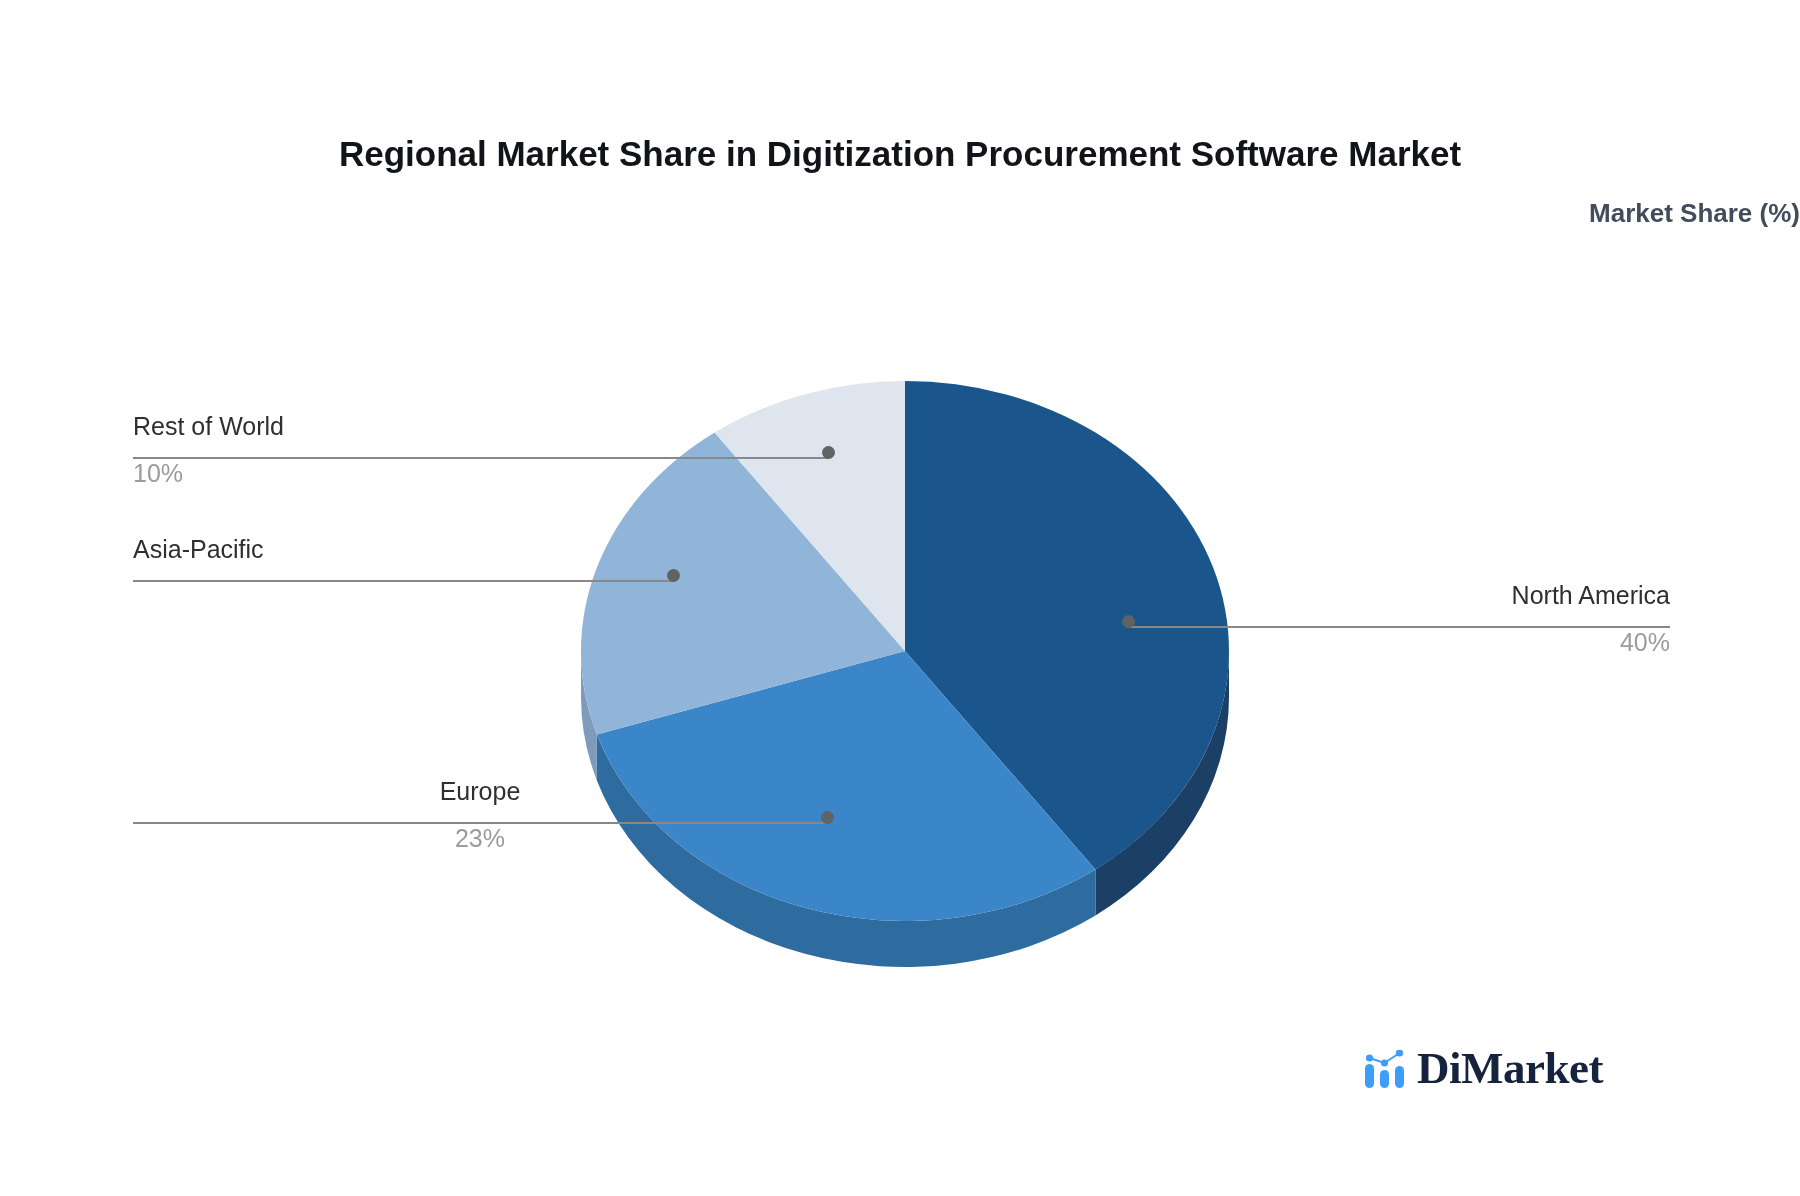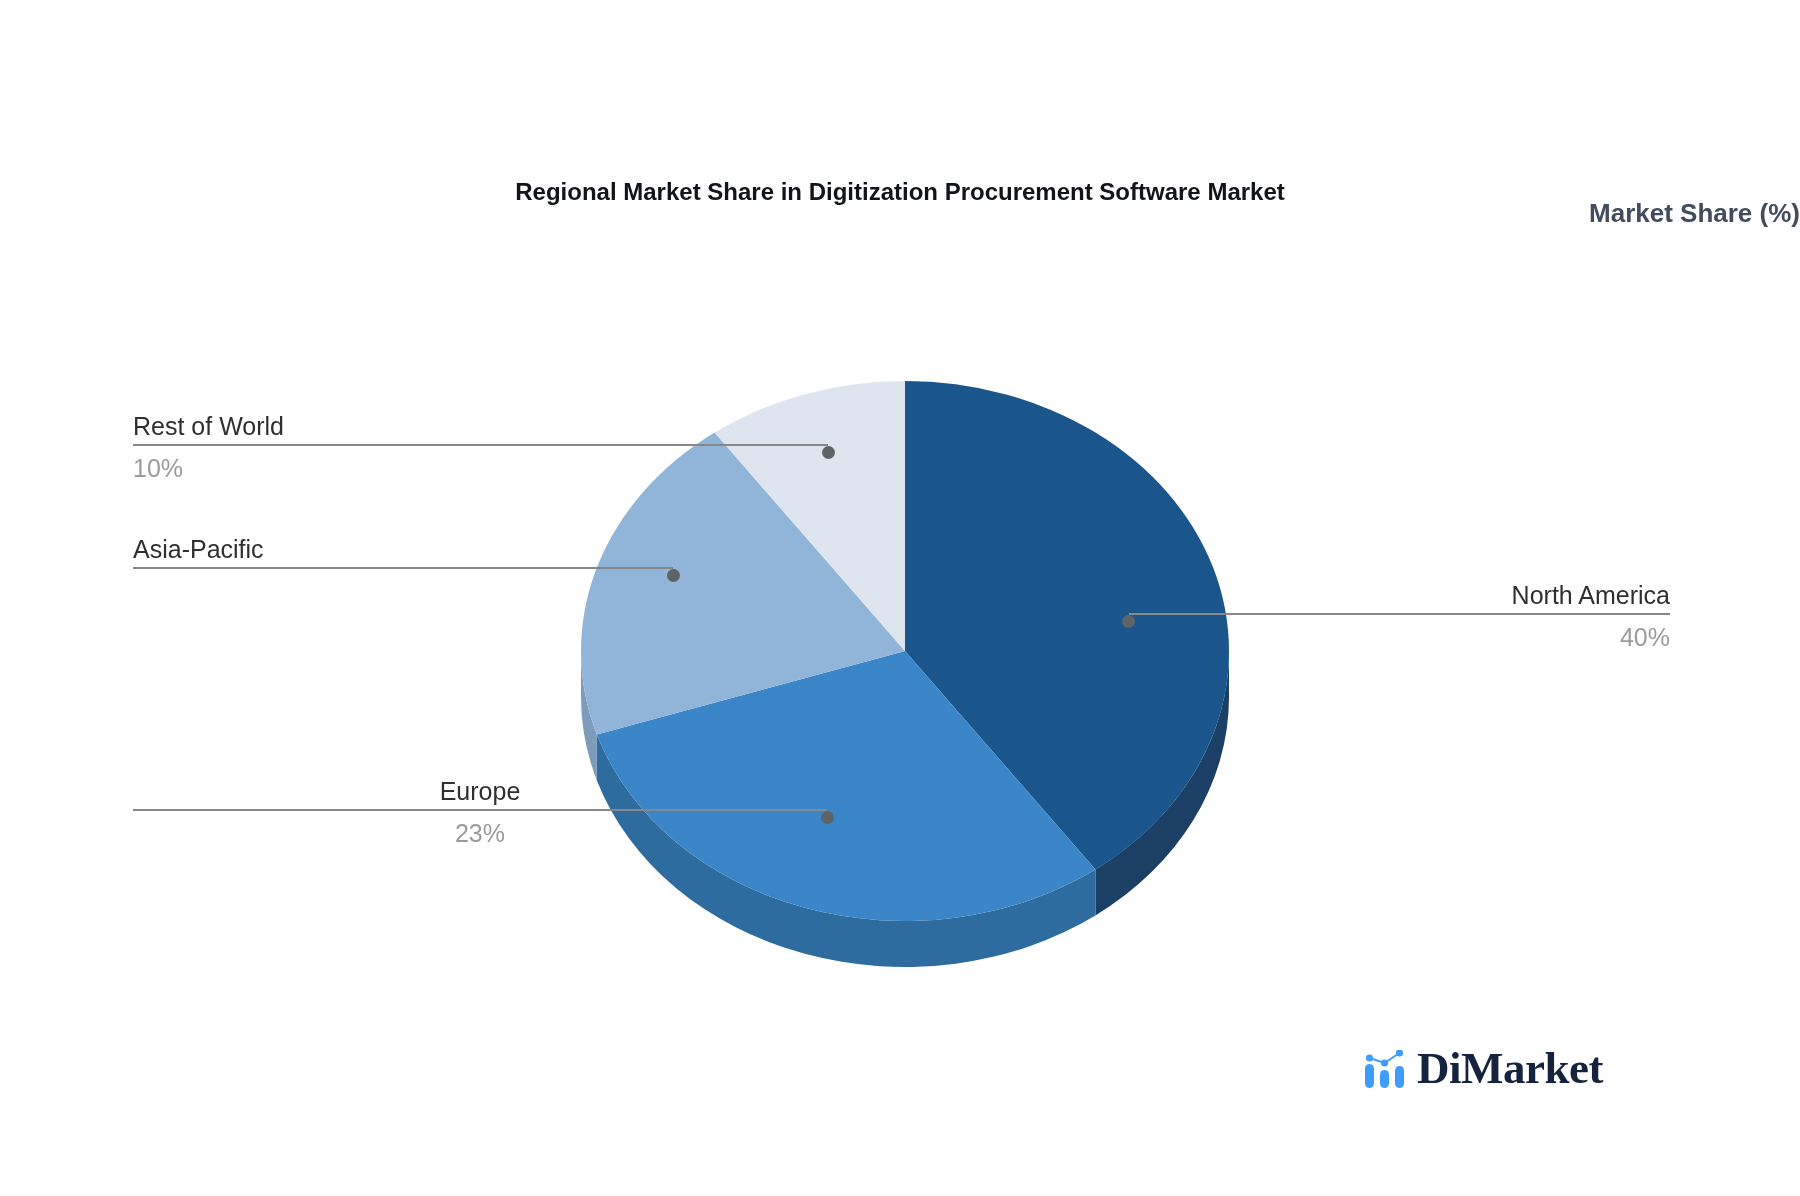--- a/index.html
+++ b/index.html
@@ -3,34 +3,34 @@
 <meta charset="utf-8">
 <style>
   html,body{margin:0;padding:0;}
   body{
     width:1800px;height:1196px;position:relative;background:#ffffff;overflow:hidden;
     font-family:"Liberation Sans",sans-serif;
   }
   .stage{position:absolute;inset:0;}
   .chart-title{
     position:absolute;left:0;right:0;top:134px;text-align:center;
-    font-size:24px;font-weight:bold;color:#111418;letter-spacing:0;margin-top:44px;
+    font-size:35px;font-weight:bold;color:#111418;letter-spacing:0;
   }
   .chart-subtitle{
     position:absolute;left:0;right:0;top:198px;text-align:right;
     font-size:26px;font-weight:bold;color:#414d5c;
   }
   #pie-svg{position:absolute;left:0;top:0;}
   .callout{position:absolute;}
   .callout .name{
     display:block;font-size:25px;color:#2f2f2f;line-height:29px;
-    padding-bottom:3px;border-bottom:2px solid #888888;white-space:nowrap;
+    padding-bottom:16px;border-bottom:2px solid #888888;white-space:nowrap;
   }
   .callout .value{
-    display:block;font-size:25px;color:#9b9b9b;line-height:29px;padding-top:8px;white-space:nowrap;
+    display:block;font-size:25px;color:#9b9b9b;line-height:29px;white-space:nowrap;
   }
   .callout .dot{
     position:absolute;width:13px;height:13px;border-radius:50%;background:#5e6366;top:34px;
   }
   .callout.left .dot{right:-7px;}
   .callout.right .dot{left:-7px;}
   .callout.right .name,.callout.right .value{text-align:right;}
   #callout-row{left:133px;top:412px;width:695px;}
   #callout-ap {left:133px;top:535px;width:540px;}
   #callout-eu {left:133px;top:777px;width:694px;text-align:center;}

